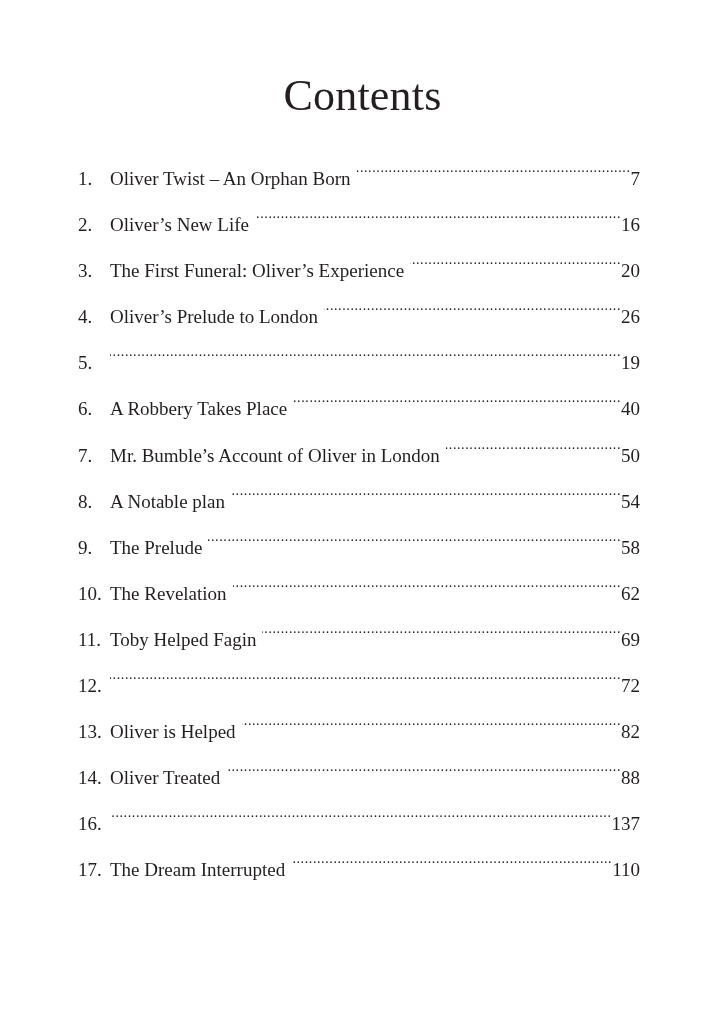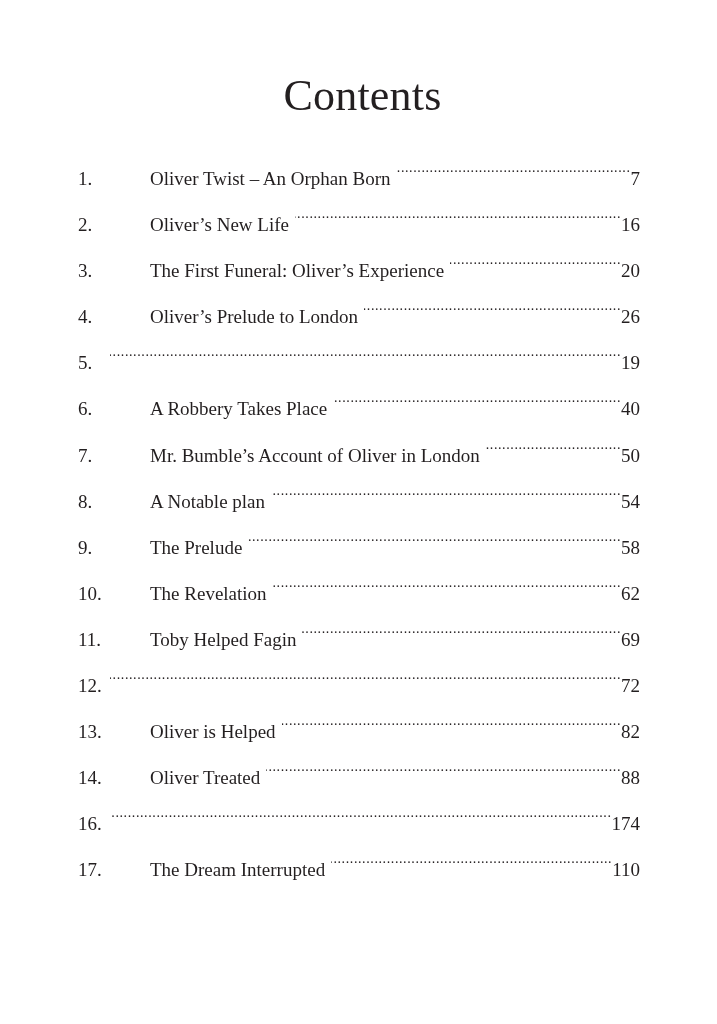--- a/index.html
+++ b/index.html
@@ -44,21 +44,20 @@
       line-height: 34px;
       white-space: nowrap;
     }
     .toc-num {
       flex: 0 0 auto;
       width: 32px;
     }
     .toc-title {
       flex: 0 0 auto;
       padding-right: 6px;
-      margin-left: 40px;
     }
     .toc-leader {
       flex: 1 1 auto;
       overflow: hidden;
       position: relative;
       height: 34px;
     }
     .toc-leader::before {
       content: "................................................................................................................................................................................................................................";
       position: absolute;
@@ -159,21 +158,21 @@
   </li>
   <li class="toc-row">
     <span class="toc-num">14.</span>
     <span class="toc-title">Oliver Treated</span>
     <span class="toc-leader"></span>
     <span class="toc-page">88</span>
   </li>
   <li class="toc-row">
     <span class="toc-num">16.</span>
     <span class="toc-leader"></span>
-    <span class="toc-page">174</span>
+    <span class="toc-page">137</span>
   </li>
   <li class="toc-row">
     <span class="toc-num">17.</span>
     <span class="toc-title">The Dream Interrupted</span>
     <span class="toc-leader"></span>
     <span class="toc-page">110</span>
   </li>
 </ul>
 
 </body></html>

